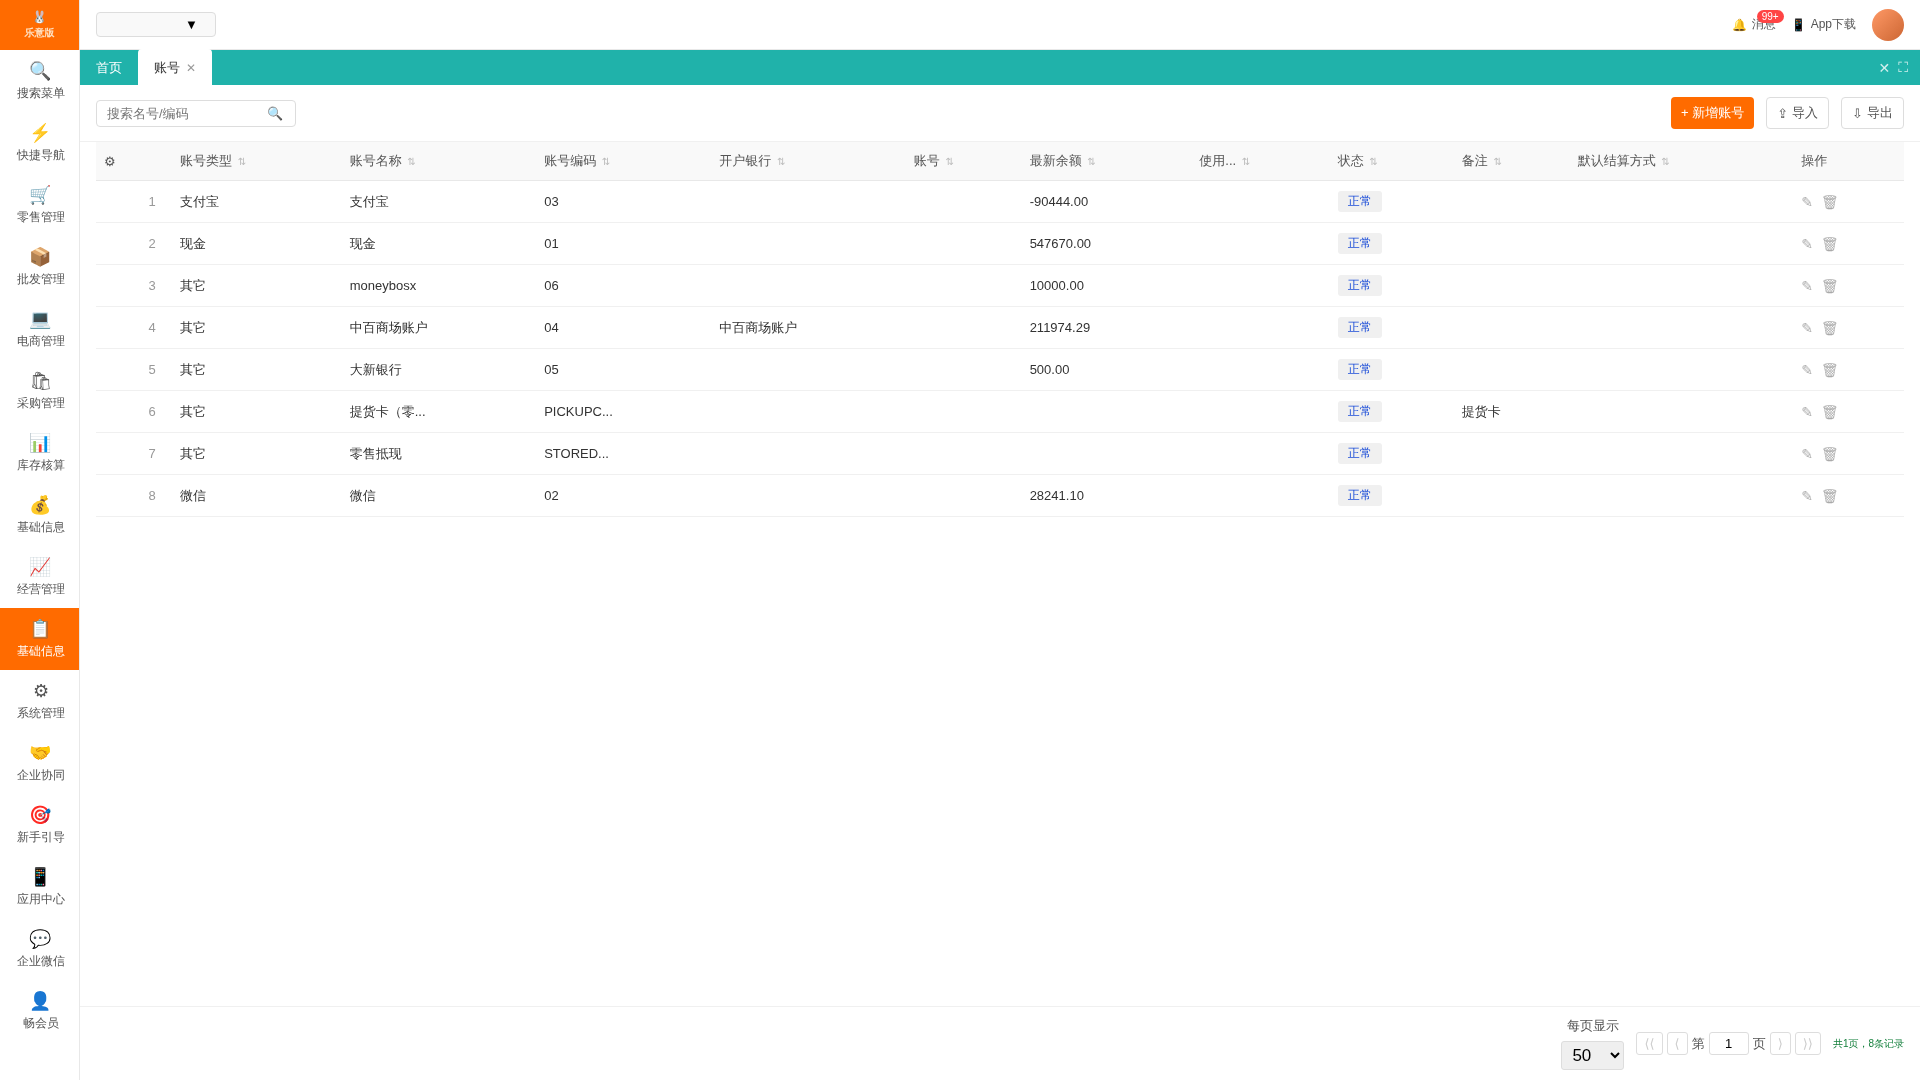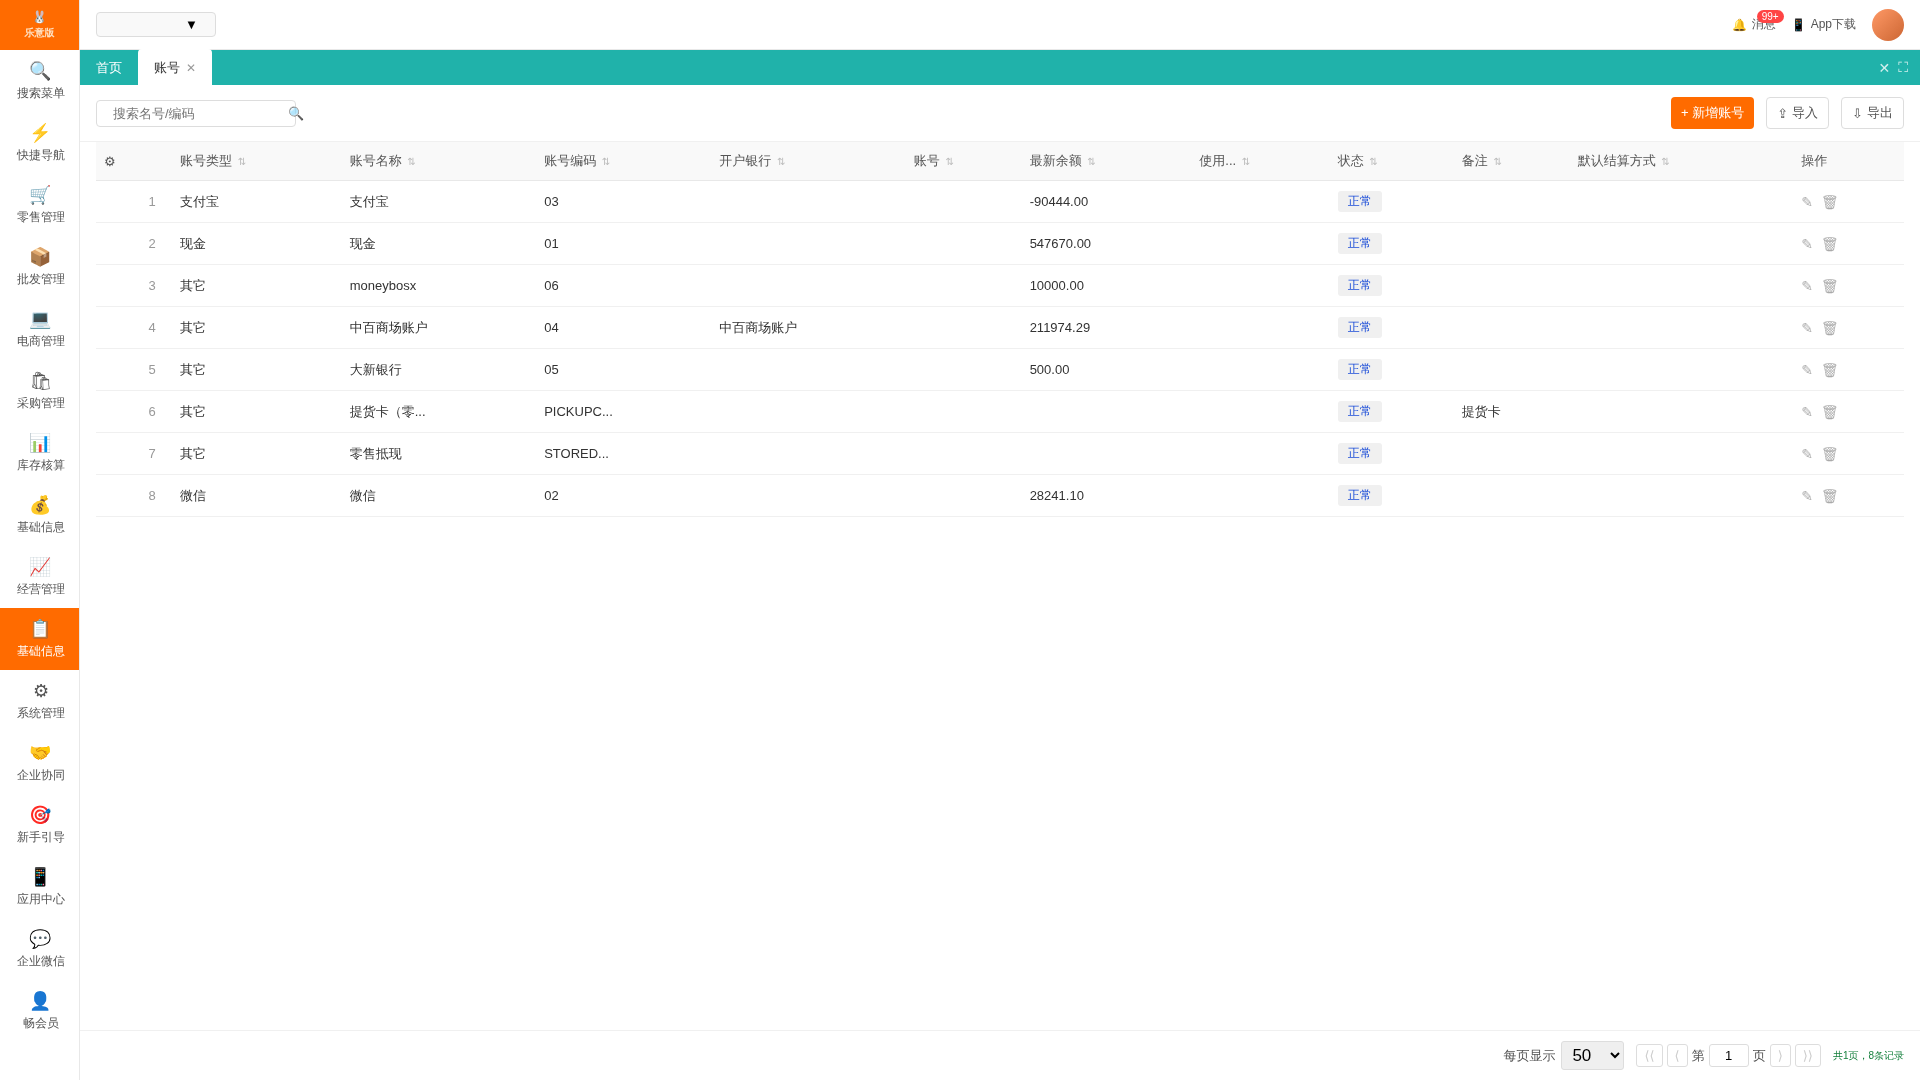--- a/index.html
+++ b/index.html
@@ -187,24 +187,23 @@
       align-items: center;
       justify-content: space-between;
       padding: 12px 16px;
       border-bottom: 1px solid #f0f0f0;
     }
     .search-box {
       display: flex;
       align-items: center;
       border: 1px solid #ddd;
       border-radius: 4px;
-      padding: 5px 16px;
+      padding: 5px 10px;
       width: 200px;
       background: white;
-      gap: 15px;
     }
     .search-box input {
       border: none;
       outline: none;
       font-size: 13px;
       width: 160px;
       color: #999;
     }
     .search-icon { color: #ccc; cursor: pointer; }
     .toolbar-right {
@@ -299,20 +298,21 @@
       padding: 10px 16px;
       border-top: 1px solid #f0f0f0;
       gap: 12px;
       font-size: 13px;
       color: #555;
     }
     .per-page {
       display: flex;
       align-items: center;
       gap: 6px;
+      flex-direction: column;
     }
     .per-page select {
       border: 1px solid #ddd;
       padding: 3px 6px;
       border-radius: 3px;
       font-size: 17px;
     }
     .pagination {
       display: flex;
       align-items: center;

